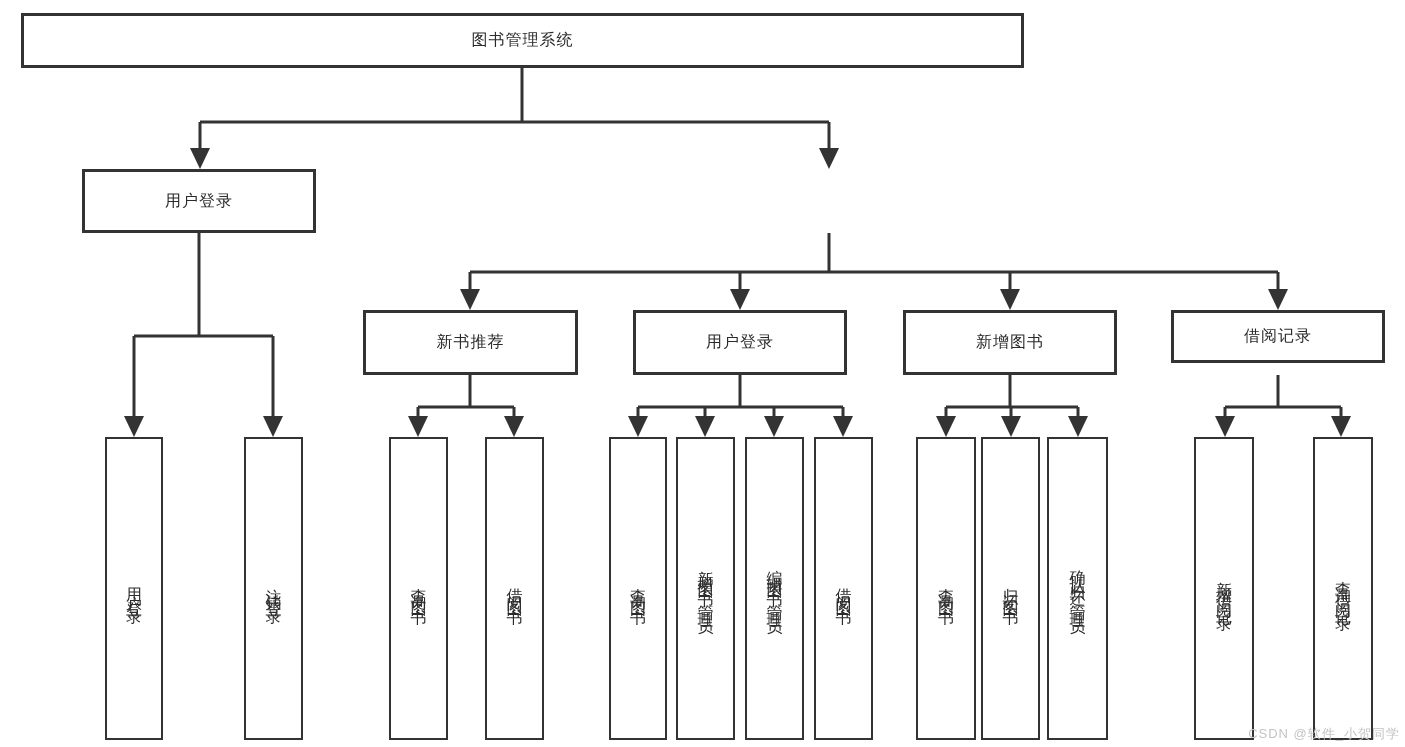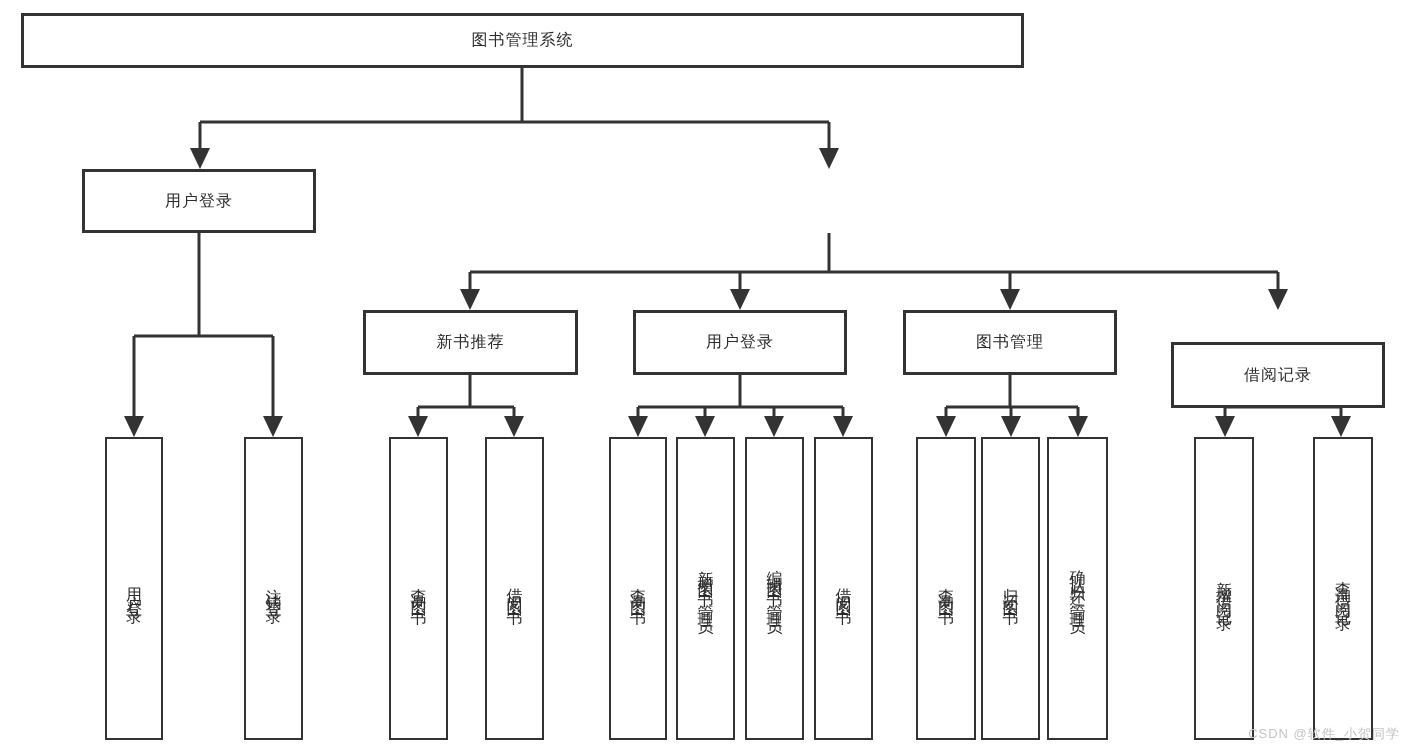--- a/index.html
+++ b/index.html
@@ -142,22 +142,22 @@
       <polygon points="1341,437 1331,416 1351,416"></polygon>
     </g>
   </svg>
 
   <div class="box" style="left:21px; top:13px; width:1003px; height:55px;">图书管理系统</div>
 
   <div class="box" style="left:82px; top:169px; width:234px; height:64px;">用户登录</div>
 
   <div class="box" style="left:363px; top:310px; width:215px; height:65px;">新书推荐</div>
   <div class="box" style="left:633px; top:310px; width:214px; height:65px;">用户登录</div>
-  <div class="box" style="left:903px; top:310px; width:214px; height:65px;">图书管理</div>
-  <div class="box" style="left:1171px; top:310px; width:214px; height:66px;margin-top:32px;">借阅记录</div>
+  <div class="box" style="left:903px; top:310px; width:214px; height:65px;">新增图书</div>
+  <div class="box" style="left:1171px; top:310px; width:214px; height:53px;">借阅记录</div>
 
   <div class="box leaf" style="left:105px; top:437px; width:58px; height:303px;">用户登录</div>
   <div class="box leaf" style="left:244px; top:437px; width:59px; height:303px;">注销登录</div>
 
   <div class="box leaf" style="left:389px; top:437px; width:59px; height:303px;">查询图书</div>
   <div class="box leaf" style="left:485px; top:437px; width:59px; height:303px;">借阅图书</div>
 
   <div class="box leaf" style="left:609px; top:437px; width:58px; height:303px;">查询图书</div>
   <div class="box leaf" style="left:676px; top:437px; width:59px; height:303px;">新增图书（管理员）</div>
   <div class="box leaf" style="left:745px; top:437px; width:59px; height:303px;">编辑图书（管理员）</div>

